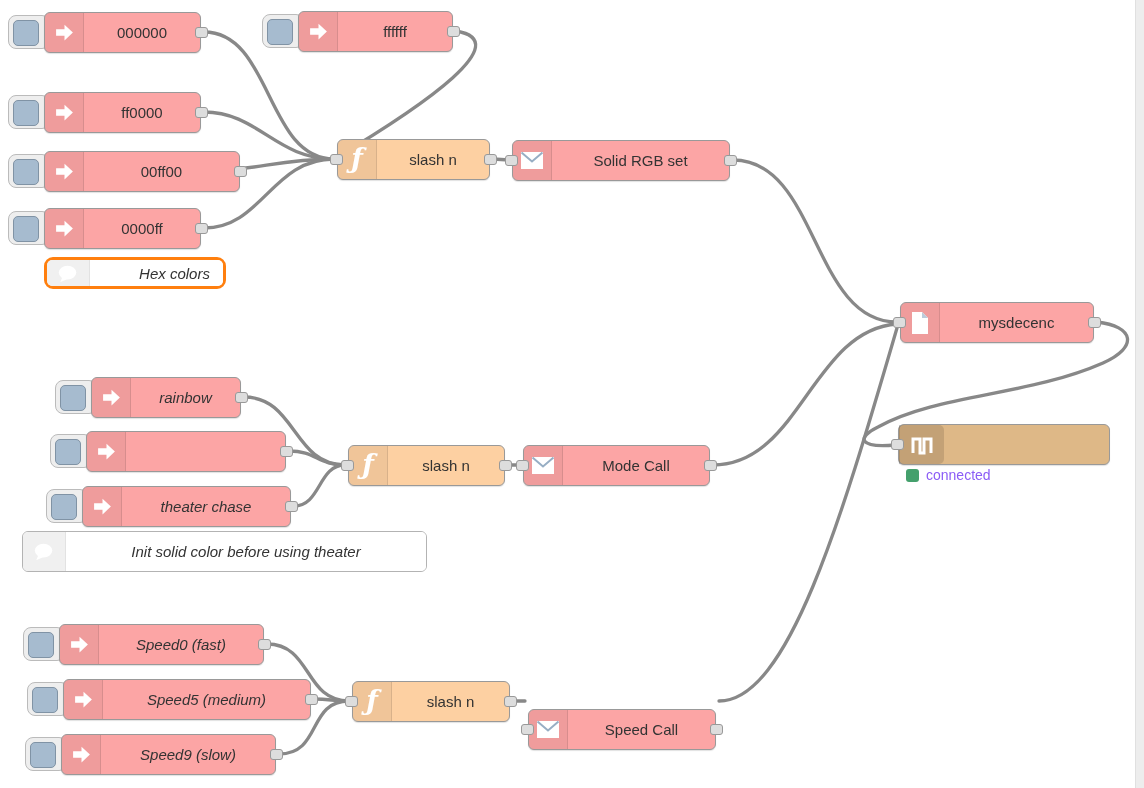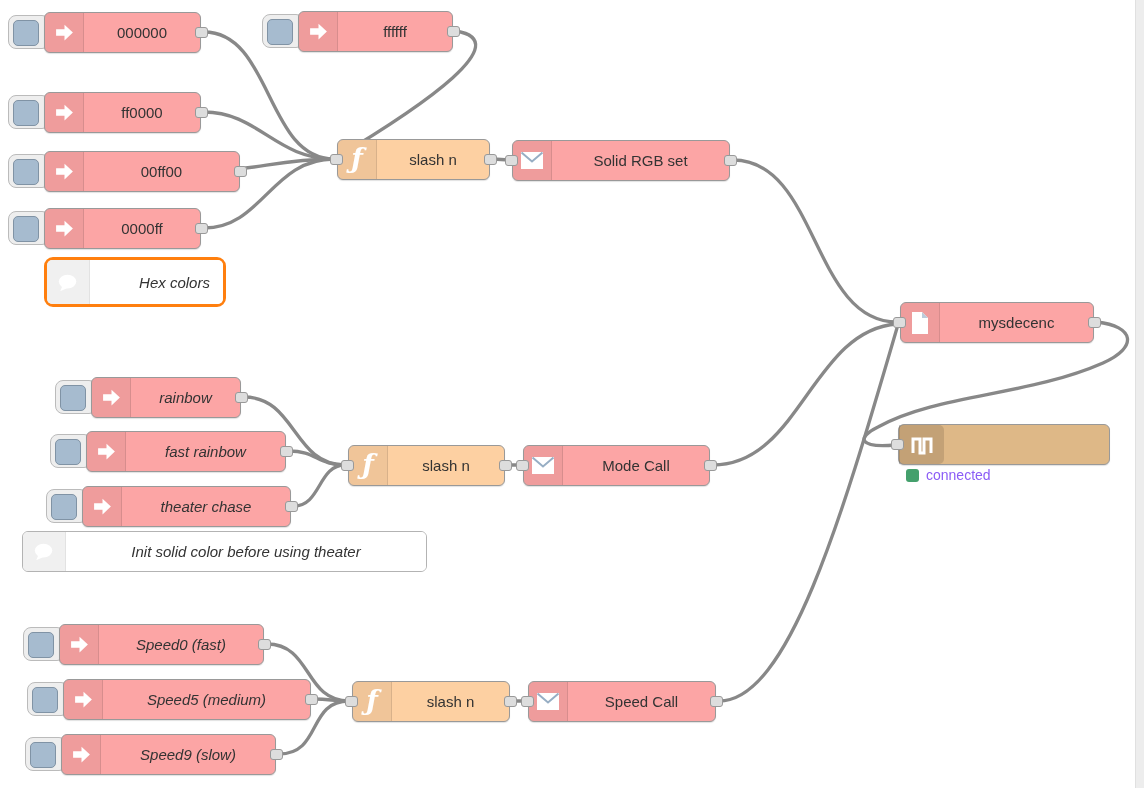--- a/index.html
+++ b/index.html
@@ -30,21 +30,21 @@
            border-radius:8px;box-sizing:border-box;z-index:1;}
   .inj-btn-inner{position:absolute;left:4px;top:4px;width:24px;height:24px;background:#a6bbcf;
            border:1px solid #8093a5;border-radius:5px;}
   .has-btn .node-body{left:36px;right:0;}
   .no-btn .node-body{left:0;right:0;}
 
   .comment{position:absolute;height:41px;background:#fff;border:1px solid #b3b3b3;border-radius:6px;
            display:flex;align-items:stretch;box-sizing:border-box;z-index:2;color:#333;font-size:15px;}
   .comment .icon-area{background:#f0f0f0;border-right:1px solid #e2e2e2;width:42px;flex:0 0 42px;}
   .comment .nlabel{font-style:italic;background:#fff;border-radius:0 5px 5px 0;}
-  .comment.selected{border:3px solid #ff7f0e;border-radius:9px;height:50px;gap:36px;}
+  .comment.selected{border:3px solid #ff7f0e;border-radius:9px;height:32px;gap:36px;}
 
   .status{position:absolute;z-index:2;display:flex;align-items:center;font-size:14px;color:#8b5cf6;}
   .status-dot{width:13px;height:13px;border-radius:3px;background:#44a06c;margin-right:7px;}
 </style>
 </head>
 <body>
 
 <div id="canvas">
 
   <div class="scroll-strip"></div>
@@ -198,21 +198,20 @@
   <div class="node-wrap has-btn italic" style="left:50px;top:431px;width:236px;">
     <div class="inj-btn">
         <div class="inj-btn-inner"></div>
       </div>
     <div class="node-body fill-inject">
       <div class="icon-area">
         <svg width="21" height="21" viewBox="0 0 20 20">
             <path d="M2 7 h8 v-4.5 l8 7.5 -8 7.5 v-4.5 h-8 z" fill="#fff"></path>
           </svg>
       </div>
-      <div class="nlabel">fast rainbow</div>
       <div class="port out"></div>
     </div>
   </div>
 
   <div class="node-wrap has-btn italic" style="left:46px;top:486px;width:245px;">
     <div class="inj-btn">
         <div class="inj-btn-inner"></div>
       </div>
     <div class="node-body fill-inject">
       <div class="icon-area">
@@ -309,21 +308,21 @@
     <div class="node-body fill-func">
       <div class="icon-area">
           <span class="func-glyph">ƒ</span>
         </div>
       <div class="nlabel">slash n</div>
       <div class="port in"></div>
       <div class="port out"></div>
     </div>
   </div>
 
-  <div class="node-wrap no-btn" style="left:528px;top:681px;width:188px;">
+  <div class="node-wrap no-btn" style="left:528px;top:709px;width:188px;">
     <div class="node-body fill-inject">
       <div class="icon-area">
         <svg width="24" height="19" viewBox="0 0 24 19">
             <rect x="1" y="1" width="22" height="17" fill="#fff"></rect>
             <path d="M1.5 1.5 L12 10.5 L22.5 1.5" stroke="#97aec4" stroke-width="2" fill="none"></path>
           </svg>
       </div>
       <div class="nlabel">Speed Call</div>
       <div class="port in"></div>
       <div class="port out"></div>

